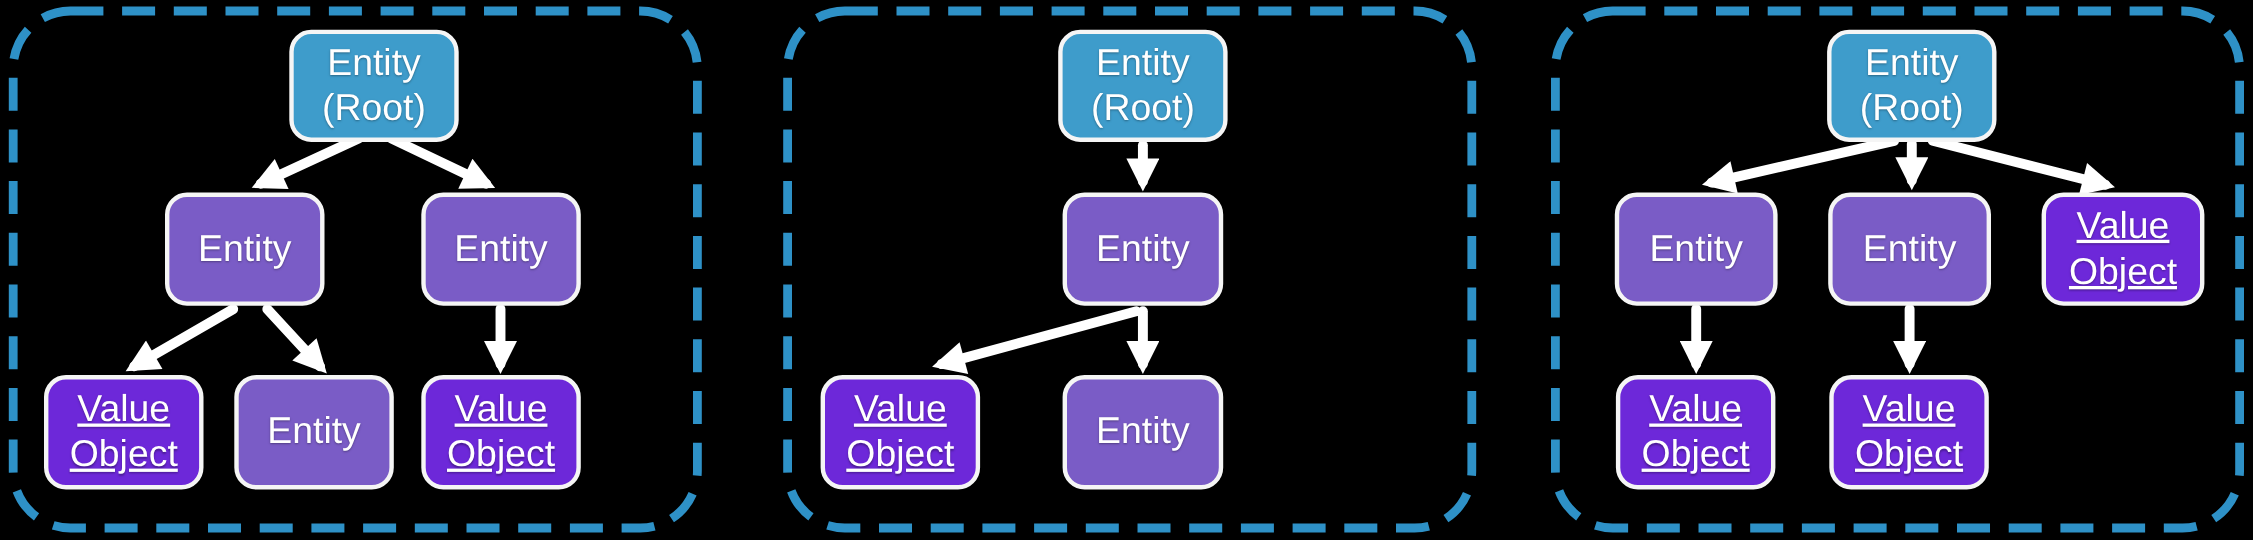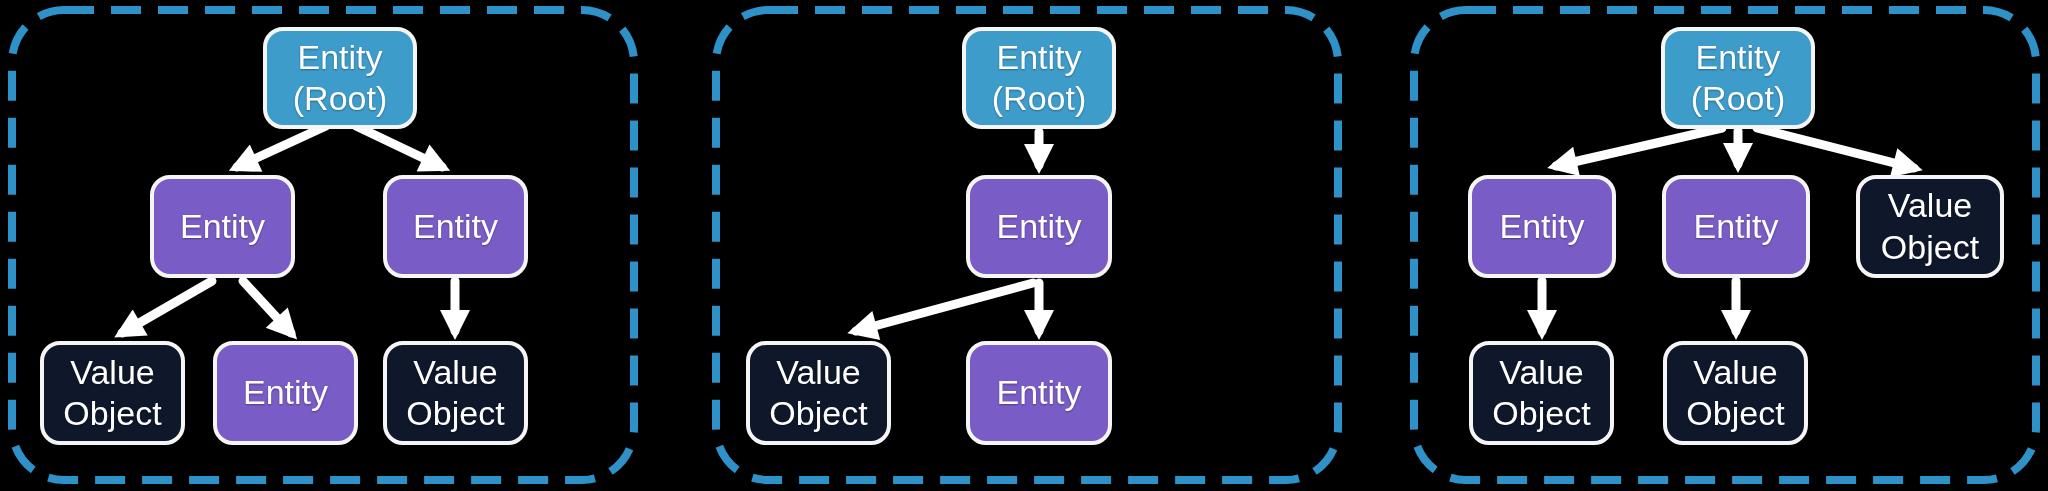--- a/index.html
+++ b/index.html
@@ -37,21 +37,21 @@
     color: #FFFFFF;
     font-size: 34px;
     line-height: 1.22;
     white-space: pre-line;
     border: 4px solid #F5F5F5;
     border-radius: 20px;
     text-shadow: 0 1px 2px rgba(0,0,0,0.35);
   }
   .entity-root  { background: #3E9CCB; }
   .entity       { background: #7A5CC6; }
-  .value-object { background: #0f172a; }
+  .value-object { background: #6d28d9; text-decoration: underline; }
 </style>
 </head>
 <body>
 
 <div class="canvas" aria-label="Three aggregate tree diagrams of Entity (Root), Entity and Value Object nodes inside dashed aggregate boundaries">
 
   <svg class="layer" viewBox="0 0 2048 491" xmlns="http://www.w3.org/2000/svg">
     <defs>
       <marker id="ah" viewBox="0 0 10 10" refX="7" refY="5" markerWidth="34" markerHeight="30" markerUnits="userSpaceOnUse" orient="auto">
         <path d="M 0 0 L 10 5 L 0 10 z" fill="#FFFFFF"></path>

